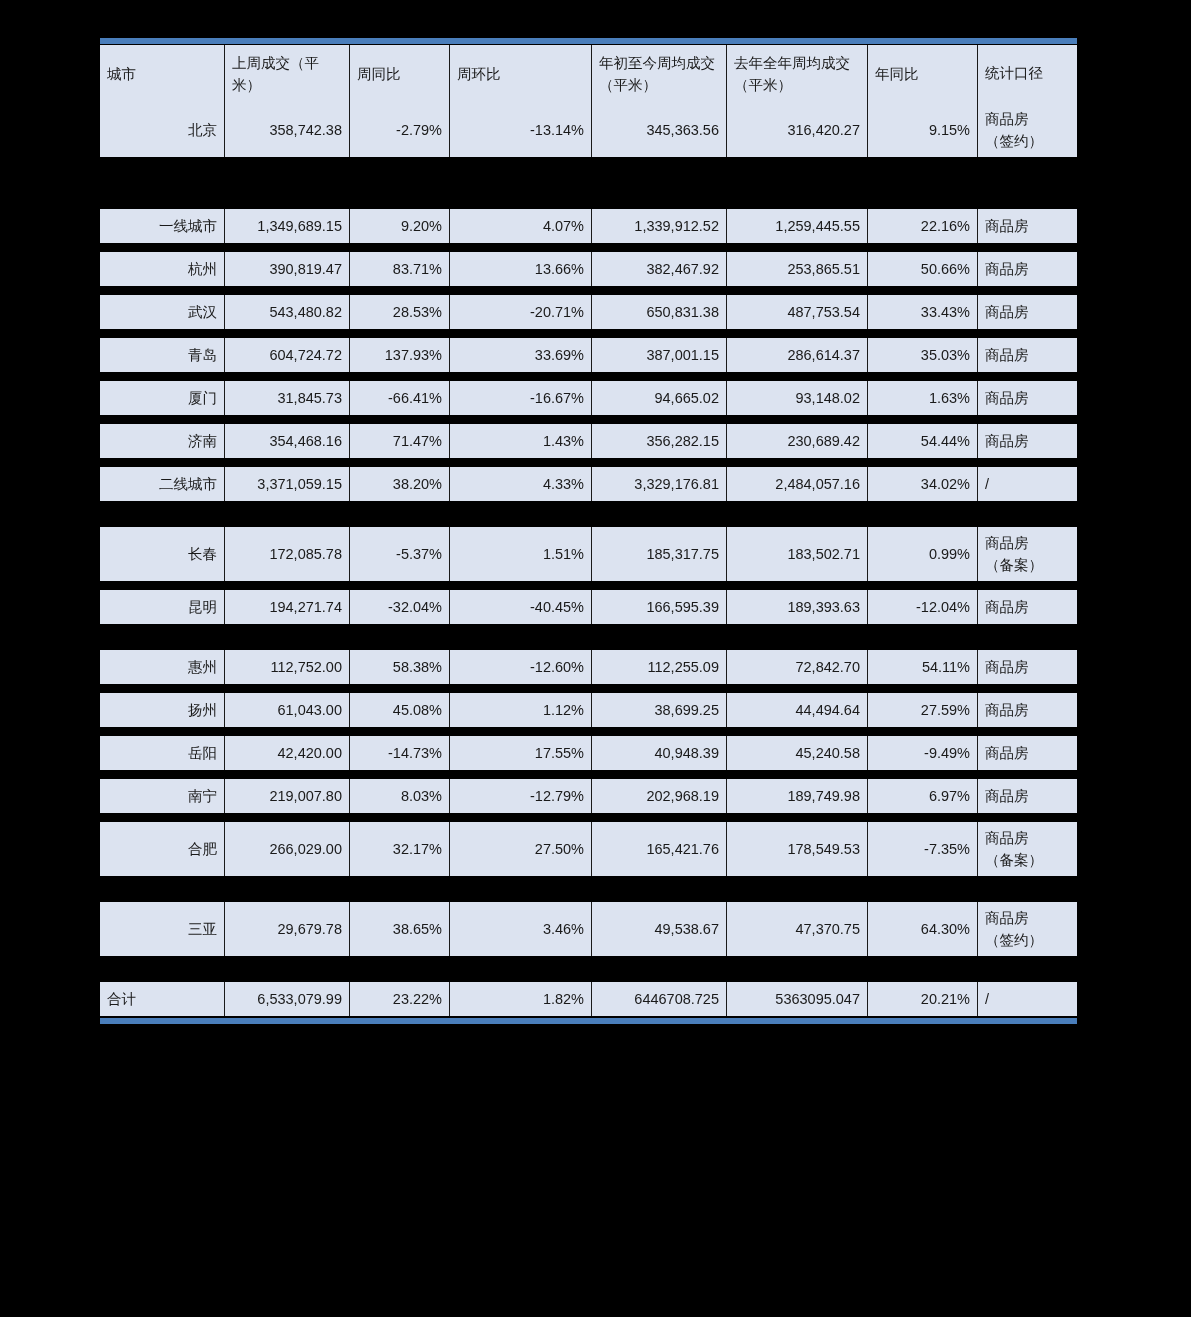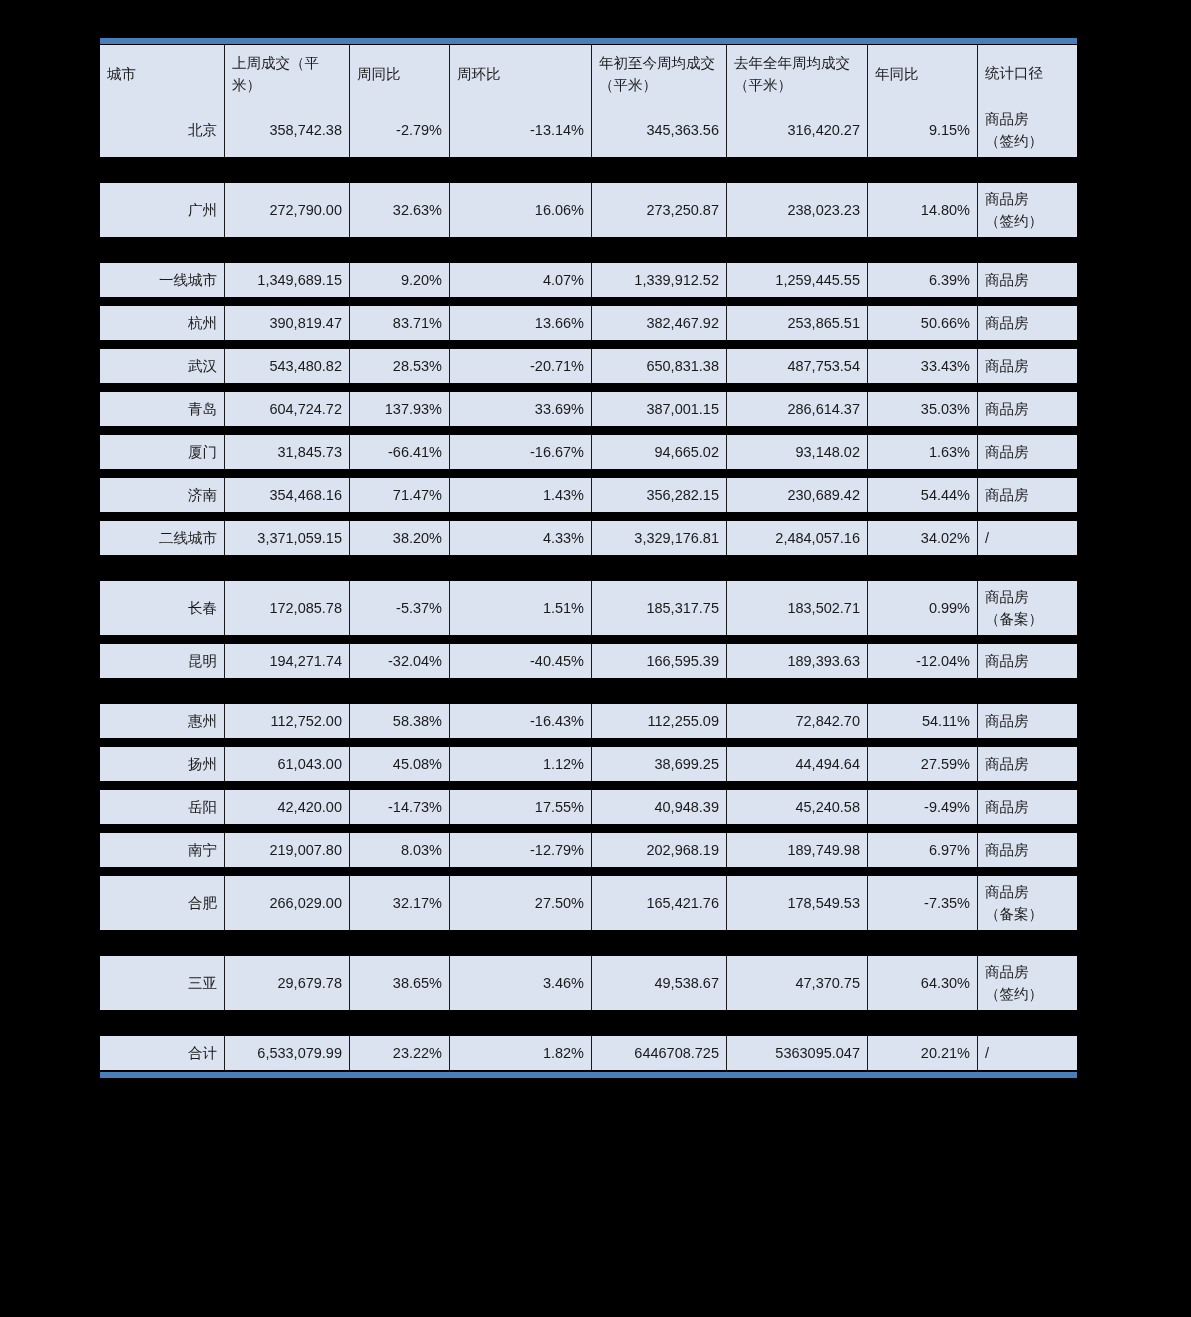--- a/index.html
+++ b/index.html
@@ -65,21 +65,20 @@
     text-align: right;
     font-family: Liberation Serif, serif;
   }
   tbody td.num {
     text-align: right;
   }
   tbody td.cal {
     text-align: left;
   }
   tbody td.totlabel {
-    text-align: right;
   }
 
   
   tr.gap td {
     background: transparent;
     border: none;
     padding: 0;
     height: 14px;
   }
   tr.gap.small td { height: 9px; }
@@ -138,42 +137,31 @@
           <td class="num">-13.14%</td>
           <td class="num">345,363.56</td>
           <td class="num">316,420.27</td>
           <td class="num">9.15%</td>
           <td class="cal two-line">商品房
 （签约）</td>
         </tr>
         <tr class="gap wide">
           <td colspan="8"></td>
         </tr>
-        <tr class="r1">
-          <td class="city">广州</td>
-          <td class="num">272,790.00</td>
-          <td class="num">32.63%</td>
-          <td class="num">16.06%</td>
-          <td class="num">273,250.87</td>
-          <td class="num">238,023.23</td>
-          <td class="num">14.80%</td>
-          <td class="cal two-line">商品房
-（签约）</td>
-        </tr>
         <tr class="gap wide">
           <td colspan="8"></td>
         </tr>
         <tr class="r2">
           <td class="city">一线城市</td>
           <td class="num">1,349,689.15</td>
           <td class="num">9.20%</td>
           <td class="num">4.07%</td>
           <td class="num">1,339,912.52</td>
           <td class="num">1,259,445.55</td>
-          <td class="num">6.39%</td>
+          <td class="num">22.16%</td>
           <td class="cal two-line">商品房</td>
         </tr>
         <tr class="gap small">
           <td colspan="8"></td>
         </tr>
         <tr class="r2">
           <td class="city">杭州</td>
           <td class="num">390,819.47</td>
           <td class="num">83.71%</td>
           <td class="num">13.66%</td>
@@ -274,21 +262,21 @@
           <td class="num">-12.04%</td>
           <td class="cal two-line">商品房</td>
         </tr>
         <tr class="gap wide">
           <td colspan="8"></td>
         </tr>
         <tr class="r2">
           <td class="city">惠州</td>
           <td class="num">112,752.00</td>
           <td class="num">58.38%</td>
-          <td class="num">-16.43%</td>
+          <td class="num">-12.60%</td>
           <td class="num">112,255.09</td>
           <td class="num">72,842.70</td>
           <td class="num">54.11%</td>
           <td class="cal two-line">商品房</td>
         </tr>
         <tr class="gap small">
           <td colspan="8"></td>
         </tr>
         <tr class="r2">
           <td class="city">扬州</td>

